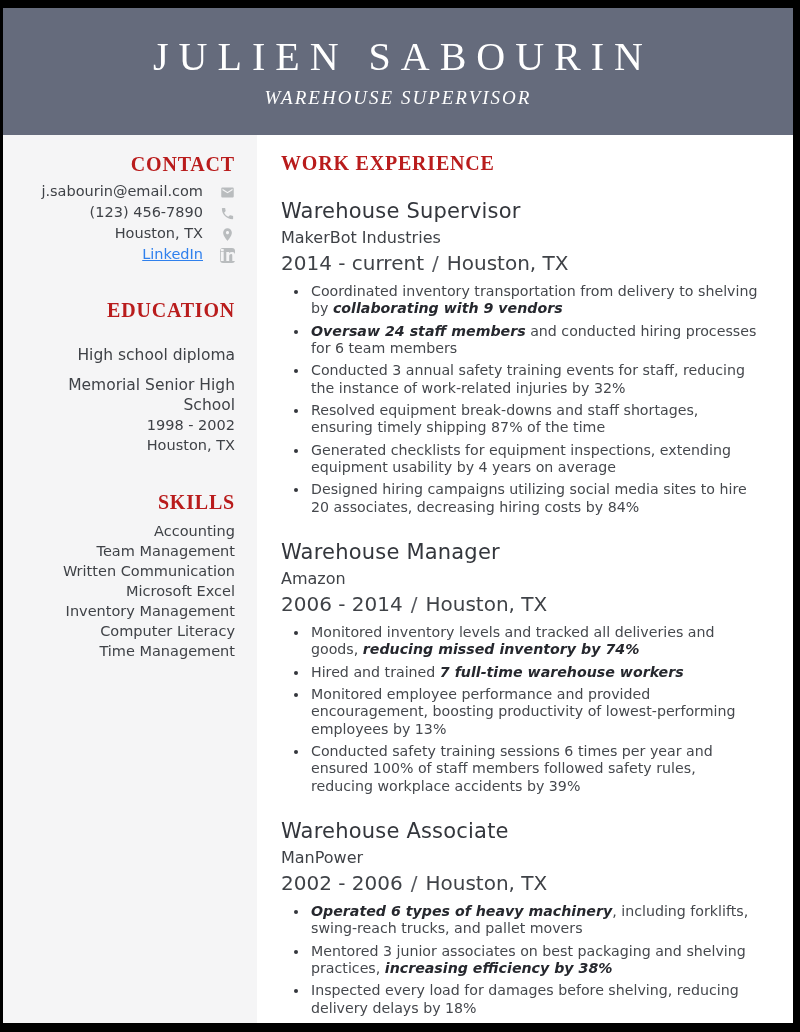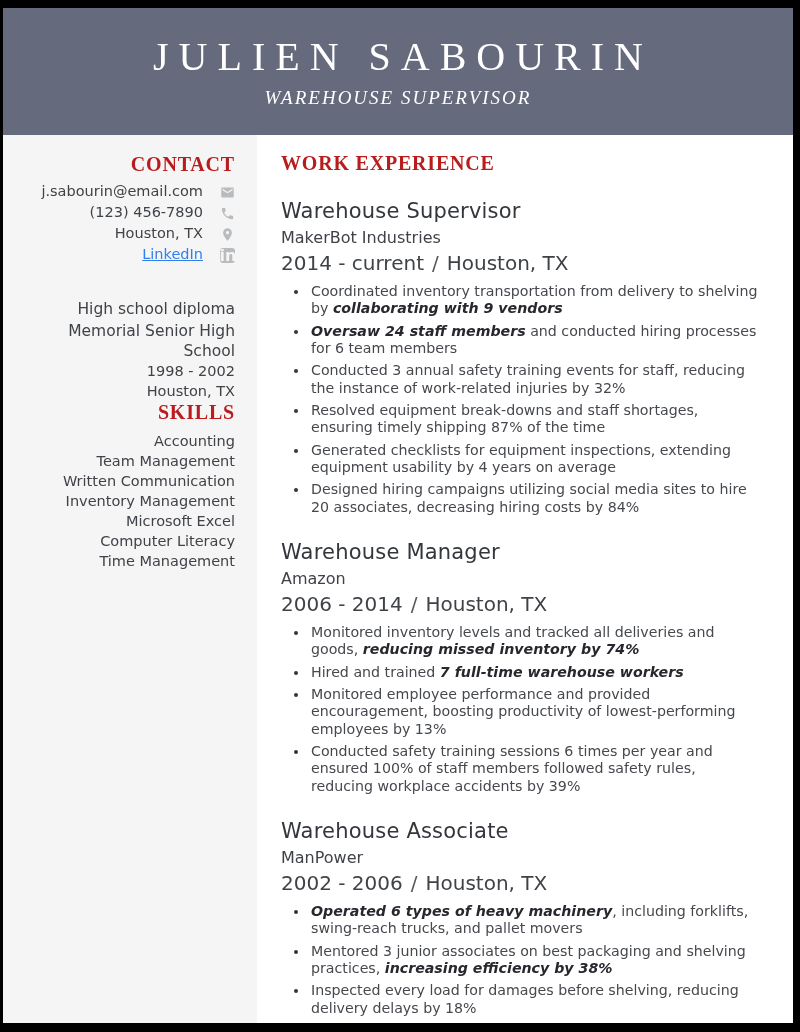--- a/index.html
+++ b/index.html
@@ -84,24 +84,24 @@
     background: #b9bcbe;
     color: #f5f5f6;
     border-radius: 3px;
     font-size: 16px;
     font-weight: 700;
     line-height: 15px;
     text-align: right;
   }
   a.link { color: #2f80ed; text-decoration: underline; }
   .section-edu { margin-top: 36px; }
-  .edu-line-lg { font-size: 15.5px; line-height: 20px; margin-top: 2px; }
+  .edu-line-lg { font-size: 15.5px; line-height: 20px; margin-top: 10px; }
   .edu-degree { margin-top: 23px; }
   .edu-line-sm { font-size: 14.5px; line-height: 20px; }
-  .section-skills { }
+  .section-skills { margin-top: 36px; }
   .skills-list { list-style: none; margin-top: 7px; }
   .skills-list li { font-size: 14.5px; line-height: 20px; }
   
   .main {
     flex: 1 1 auto;
     background: #ffffff;
     padding: 17px 31px 10px 24px;
     color: #3f4247;
     overflow: hidden;
   }
@@ -175,34 +175,35 @@
               <div class="contact-row">
                 <a href="#" class="link">LinkedIn</a>
                 <span class="c-icon">
                   <span class="li-badge">in</span>
                 </span>
               </div>
             </div>
         </section>
 
         <section class="section-edu">
+          <h2>EDUCATION</h2>
           <div class="edu-line-lg edu-degree">High school diploma</div>
           <div class="edu-line-lg">Memorial Senior High School</div>
           <div class="edu-line-sm">1998 - 2002</div>
           <div class="edu-line-sm">Houston, TX</div>
         </section>
 
         <section class="section-skills">
           <h2>SKILLS</h2>
           <ul class="skills-list" id="skills-list">
               <li>Accounting</li>
               <li>Team Management</li>
               <li>Written Communication</li>
+              <li>Microsoft Excel</li>
               <li>Inventory Management</li>
-              <li>Microsoft Excel</li>
               <li>Computer Literacy</li>
               <li>Time Management</li>
             </ul>
         </section>
       </aside>
 
       <main class="main">
         <h2>WORK EXPERIENCE</h2>
         <div id="jobs">
             <section class="job">

